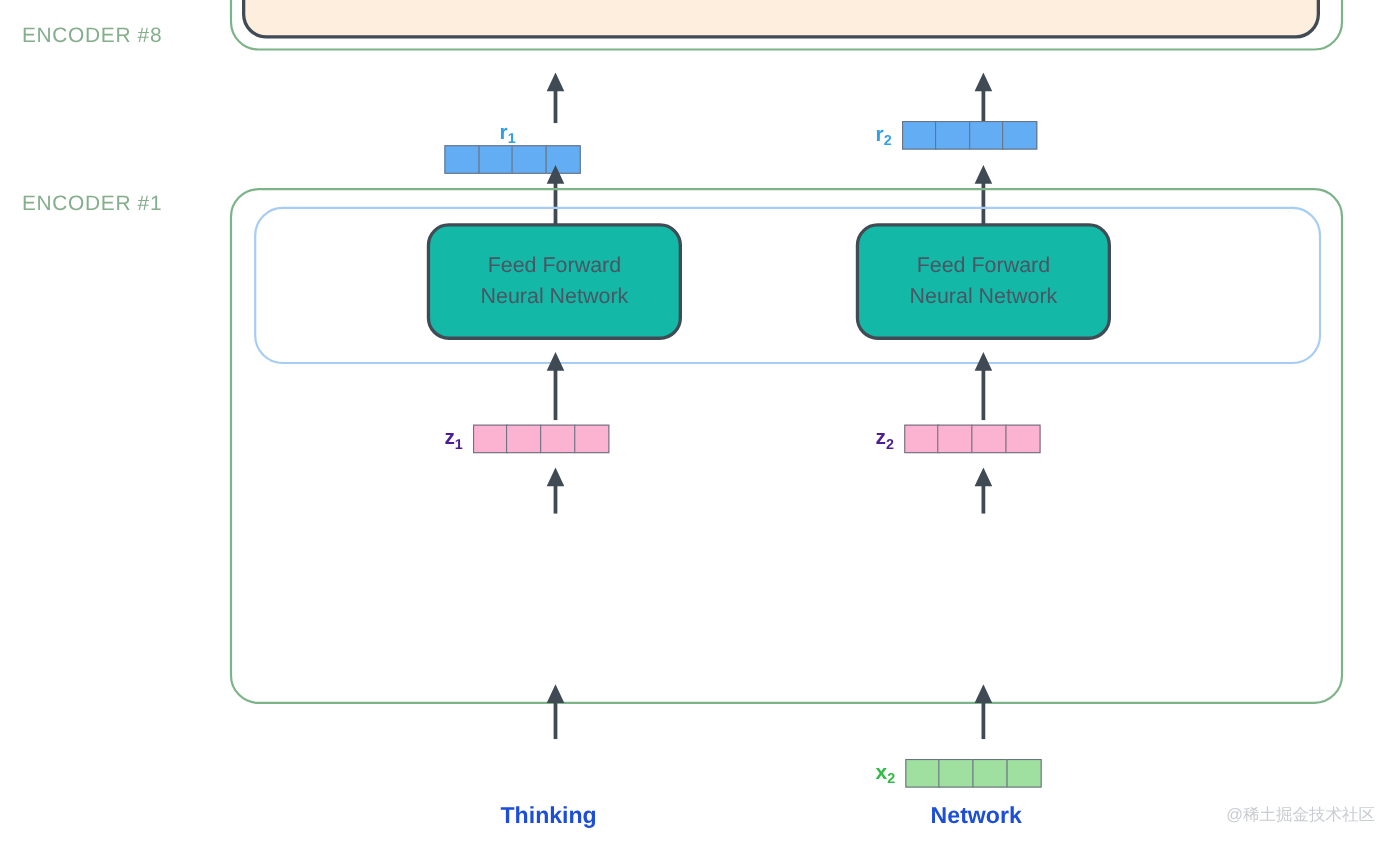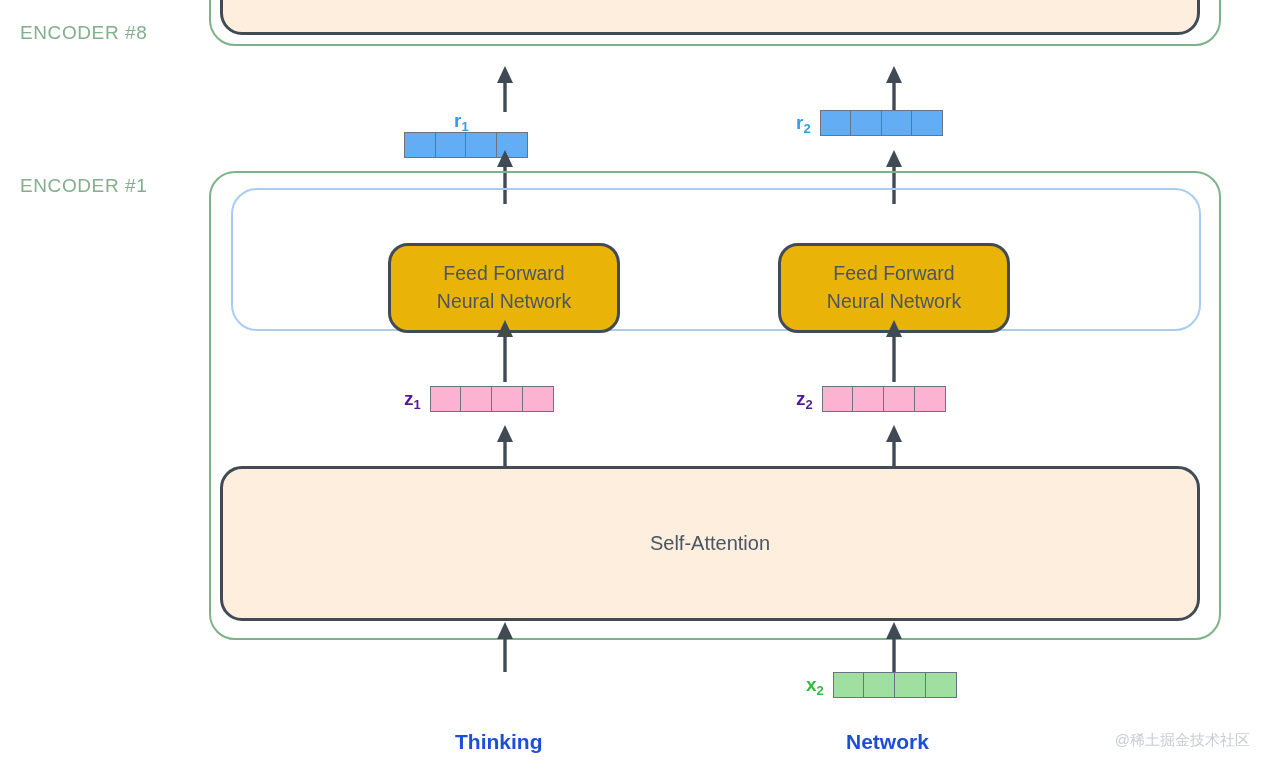--- a/index.html
+++ b/index.html
@@ -75,24 +75,23 @@
     display: flex;
     align-items: center;
     justify-content: center;
     text-align: center;
     color: #4b5563;
     font-size: 19.5px;
     line-height: 1.42;
     font-family: "Liberation Sans", sans-serif;
   }
   .ffn-box {
-    background: #eab308;
+    background: #14b8a6;
     width: 232px;
-    height: 90px;
-    margin-top: 40px;
+    height: 106px;
   }
   #ffn-box-1 { left: 388px; top: 203px; }
   #ffn-box-2 { left: 778px; top: 203px; }
 
   .attention-box {
     background: #fdeedd;
     border-radius: 22px;
   }
   #self-attention-1 {
     left: 220px;
@@ -145,21 +144,21 @@
   .v-pink  .cell { background: #fcb2d1; }
   .v-pink  .vector-label { color: #4c1d95; }
   .v-green .cell { background: #9fe0a0; }
   .v-green .vector-label { color: #2fbd43; }
 
   #vec-r1 { left: 404px; top: 110px; flex-direction: column; }
   #vec-r2 { left: 796px; top: 110px; }
   #vec-z1 { left: 404px; top: 386px; }
   #vec-z2 { left: 796px; top: 386px; }
   #vec-x1 { left: 404px; top: 672px; }
-  #vec-x2 { left: 796px; top: 672px; margin-left: 10px; }
+  #vec-x2 { left: 796px; top: 690px; }
 
   
   .arrow {
     position: absolute;
     width: 20px;
   }
   .arrow svg { display: block; }
 
   #arrow-r1-up      { left: 495px; top: 66px;  }
   #arrow-r2-up      { left: 884px; top: 66px;  }
@@ -305,23 +304,20 @@
       <polygon points="10,0 18,17 2,17" fill="#3f4a54"></polygon>
     </svg>
   </div>
   <div class="arrow" id="arrow-z2-up">
     <svg width="20" height="42" viewBox="0 0 20 42">
       <line x1="10" y1="42" x2="10" y2="13" stroke="#3f4a54" stroke-width="3.4"></line>
       <polygon points="10,0 18,17 2,17" fill="#3f4a54"></polygon>
     </svg>
   </div>
 
-  <div class="module-box attention-box" id="self-attention-1">
-    <span>Self-Attention</span>
-  </div>
 
   <div class="arrow" id="arrow-x1-up">
     <svg width="20" height="50" viewBox="0 0 20 50">
       <line x1="10" y1="50" x2="10" y2="13" stroke="#3f4a54" stroke-width="3.4"></line>
       <polygon points="10,0 18,17 2,17" fill="#3f4a54"></polygon>
     </svg>
   </div>
   <div class="arrow" id="arrow-x2-up">
     <svg width="20" height="50" viewBox="0 0 20 50">
       <line x1="10" y1="50" x2="10" y2="13" stroke="#3f4a54" stroke-width="3.4"></line>

